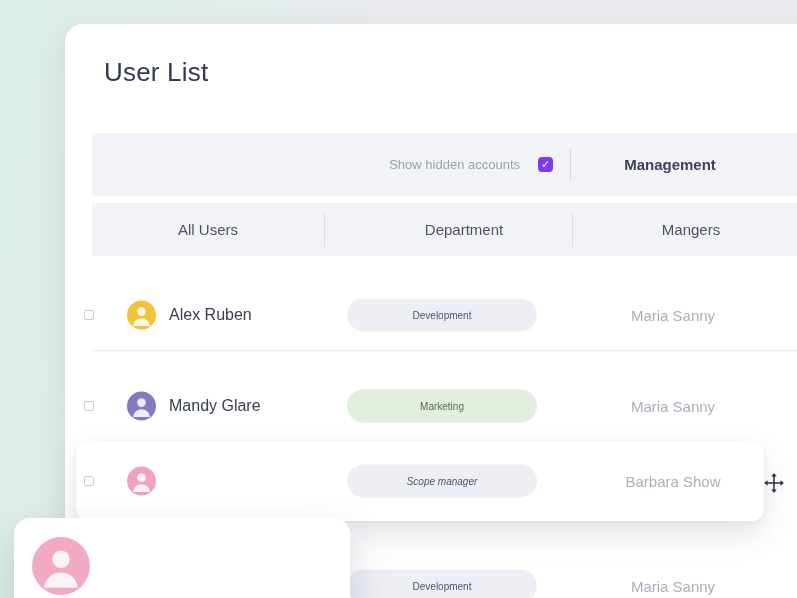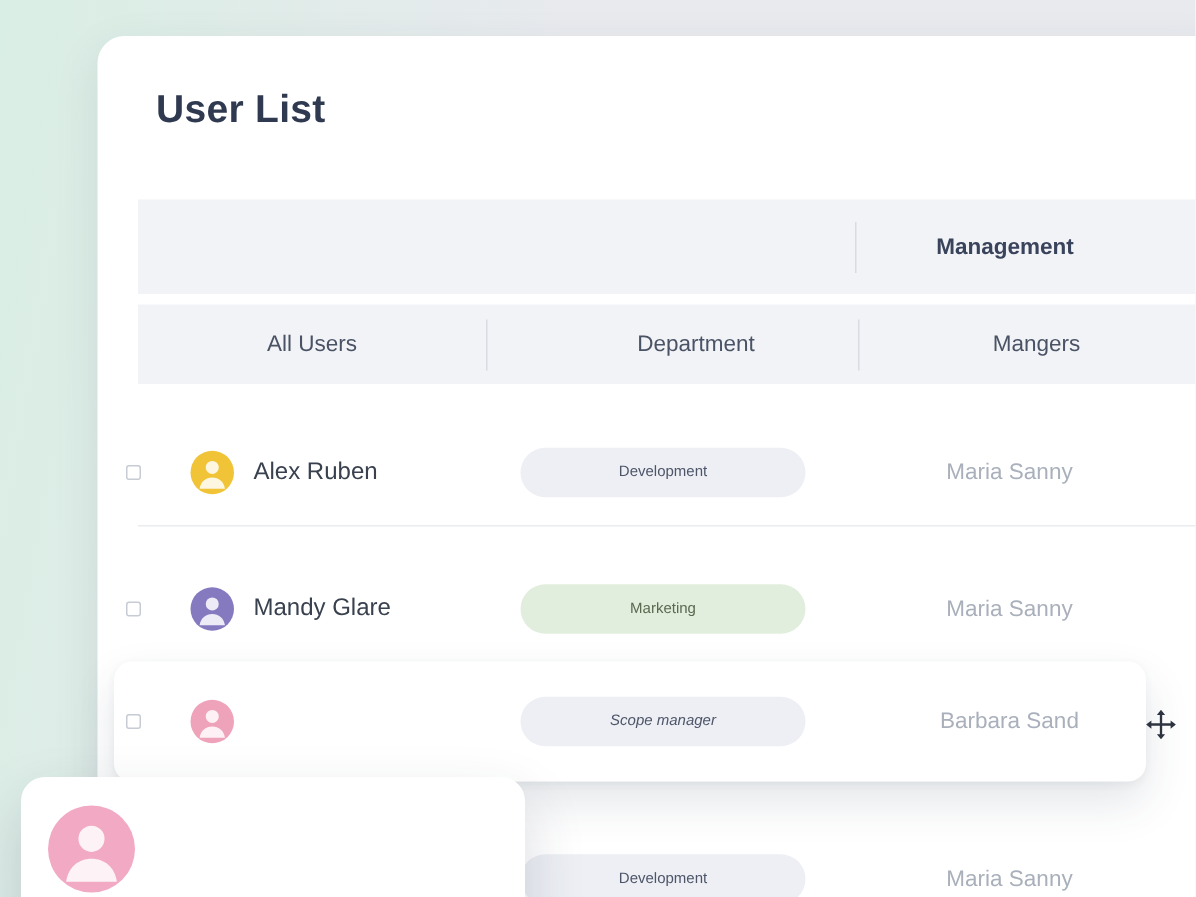--- a/index.html
+++ b/index.html
@@ -11,21 +11,21 @@
   }
 
   .main-card {
     position:absolute; left:65px; top:24px; width:760px; height:620px;
     background:#ffffff; border-radius:18px;
     box-shadow:0 10px 30px rgba(50,60,80,.10);
   }
 
   .page-title {
     position:absolute; left:39px; top:33px;
-    font-size:26px; font-weight:700; color:#2f3950; letter-spacing:.2px;
+    font-size:26px; font-weight:400; color:#2f3950; letter-spacing:.2px;
   }
 
   .thead { position:absolute; left:27px; right:0; background:#f2f3f6; }
   .thead.one { top:109px; height:63px; }
   .thead.two { top:179px; height:53px; }
 
   .hcell {
     position:absolute; top:0; height:100%;
     display:flex; align-items:center; justify-content:center;
   }
@@ -103,20 +103,26 @@
 </style>
 </head>
 <body>
 
 <div class="main-card">
 
   <div class="page-title">User List</div>
 
   <div class="thead one">
 
+    <div class="hidden-group">
+      <span class="hidden-label">Show hidden accounts</span>
+      <span class="chk" style="background: rgb(123, 59, 242);">
+        <span>✓</span>
+      </span>
+    </div>
 
     <div class="vdiv" style="left:478px;"></div>
 
     <div class="hcell hc-bold" style="left:478px;width:200px;">Management</div>
   </div>
 
   <div class="thead two">
     <div class="hcell hc-sub" style="left:0;width:232px;">All Users</div>
     <div class="vdiv" style="left:232px;"></div>
     <div class="hcell hc-sub" style="left:232px;width:248px;margin-left:16px;">Department</div>
@@ -155,21 +161,21 @@
   <div class="drag-card">
     <div class="row">
       <span class="row-cb"></span>
       <span class="avatar" style="background: rgb(239, 163, 186);">
         <svg viewBox="0 0 24 24">
           <circle cx="12" cy="9.2" r="3.6" fill="rgba(255,255,255,.85)"></circle>
           <path d="M5 21c.6-4 3.4-6.3 7-6.3s6.4 2.3 7 6.3z" fill="rgba(255,255,255,.85)"></path>
         </svg>
       </span>
       <span class="pill" style="background: rgb(237, 239, 244); color: rgb(77, 85, 104); font-style: italic;">Scope manager</span>
-      <span class="mgr">Barbara Sand</span>
+      <span class="mgr">Barbara Show</span>
     </div>
   </div>
 
   <div class="move-icon">
     <svg viewBox="0 0 24 24">
       <path d="M12 4v16M4 12h16" stroke="#2d3340" stroke-width="1.7" fill="none"></path>
       <path d="M12 1.2 15 5H9Z M12 22.8 9 19h6Z M1.2 12 5 9v6Z M22.8 12 19 15V9Z" fill="#2d3340"></path>
     </svg>
   </div>
 

